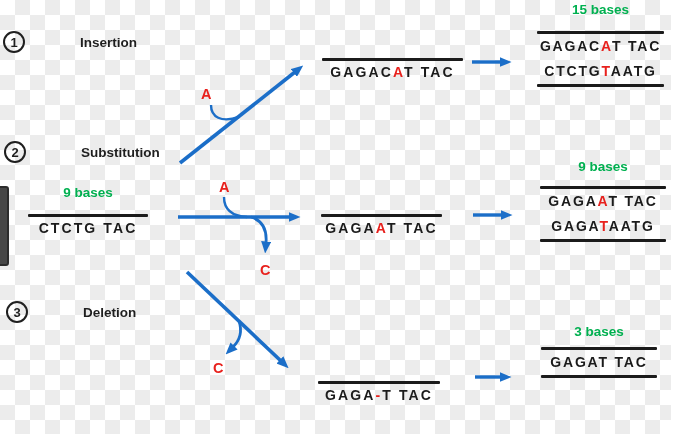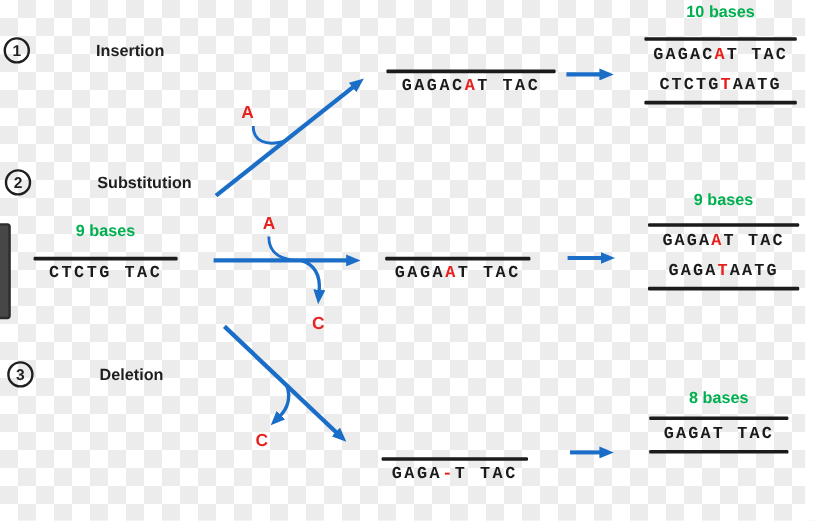--- a/index.html
+++ b/index.html
@@ -28,21 +28,21 @@
     width:22px;height:22px;border:2.4px solid #1f1f1f;border-radius:50%;
     box-sizing:border-box;display:flex;align-items:center;justify-content:center;
     font-size:13px;font-weight:700;color:#1f1f1f;background:transparent;
   }
   .step-label{margin-left:15px;font-size:13.5px;font-weight:700;color:#1f1f1f;padding-left:40px;}
   .count{position:absolute;font-size:13.5px;font-weight:700;color:var(--green);text-align:center;white-space:nowrap;}
   .strand,.duplex{position:absolute;}
   .bar{height:3px;background:var(--ink);border-radius:1px;}
   .seq{
     font-size:14px;font-weight:700;color:var(--ink);
-    letter-spacing:2.1px;text-align:center;white-space:nowrap;line-height:22px;font-family:Liberation Mono, monospace;
+    letter-spacing:2.1px;text-align:center;white-space:nowrap;line-height:22px;
   }
   .duplex .seq{line-height:25px;letter-spacing:1.8px;}
   .seq .red{color:var(--red);}
   .fbase{position:absolute;font-size:14.5px;font-weight:700;color:var(--red);}
   svg.arrows{position:absolute;left:0;top:0;width:681px;height:434px;pointer-events:none;}
 </style>
 </head>
 <body>
 
 <div class="canvas">
@@ -75,37 +75,37 @@
   </div>
   <div class="strand" style="left:321px;top:214px;width:121px">
     <div class="bar"></div>
     <div class="seq"><span>GAGA</span><span class="red">A</span><span>T TAC</span></div>
   </div>
   <div class="strand" style="left:318px;top:381px;width:122px">
     <div class="bar"></div>
     <div class="seq"><span>GAGA</span><span class="red">-</span><span>T TAC</span></div>
   </div>
 
-  <div class="count" style="left:537px;top:2px;width:127px">10 bases</div>
+  <div class="count" style="left:537px;top:2px;width:127px">15 bases</div>
   <div class="duplex" style="left:537px;top:31px;width:127px">
     <div class="bar"></div>
     <div class="seq"><span>GAGAC</span><span class="red">A</span><span>T TAC</span></div>
     <div class="seq"><span>CTCTG</span><span class="red">T</span><span>AATG</span></div>
     <div class="bar"></div>
   </div>
 
   <div class="count" style="left:540px;top:159px;width:126px">9 bases</div>
   <div class="duplex" style="left:540px;top:186px;width:126px">
     <div class="bar"></div>
     <div class="seq"><span>GAGA</span><span class="red">A</span><span>T TAC</span></div>
     <div class="seq"><span>GAGA</span><span class="red">T</span><span>AATG</span></div>
     <div class="bar"></div>
   </div>
 
-  <div class="count" style="left:541px;top:324px;width:116px">8 bases</div>
+  <div class="count" style="left:541px;top:324px;width:116px">3 bases</div>
   <div class="duplex" style="left:541px;top:347px;width:116px">
     <div class="bar"></div>
     <div class="seq"><span>GAGAT TAC</span></div>
     <div class="bar"></div>
   </div>
 
   <div class="fbase" style="left:201px;top:86px">A</div>
   <div class="fbase" style="left:219px;top:179px">A</div>
   <div class="fbase" style="left:260px;top:262px">C</div>
   <div class="fbase" style="left:213px;top:360px">C</div>

